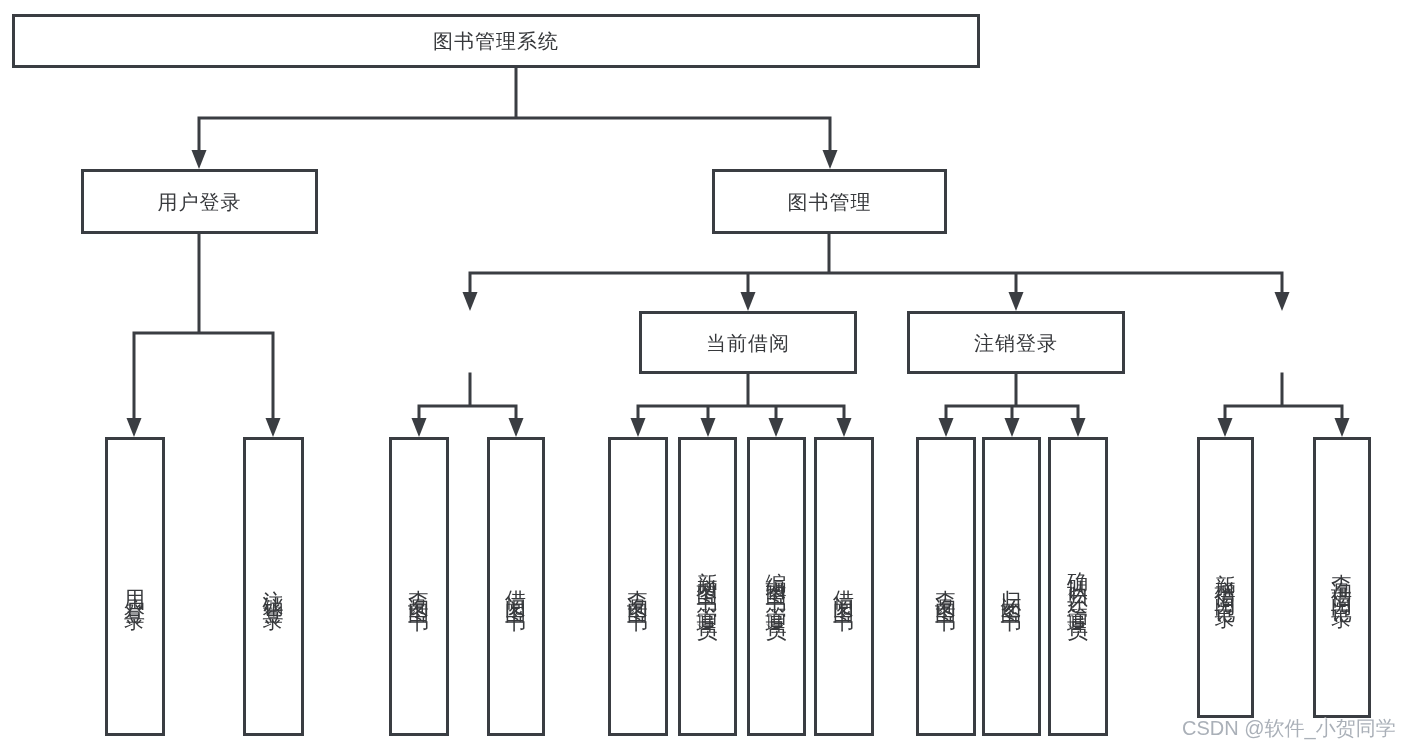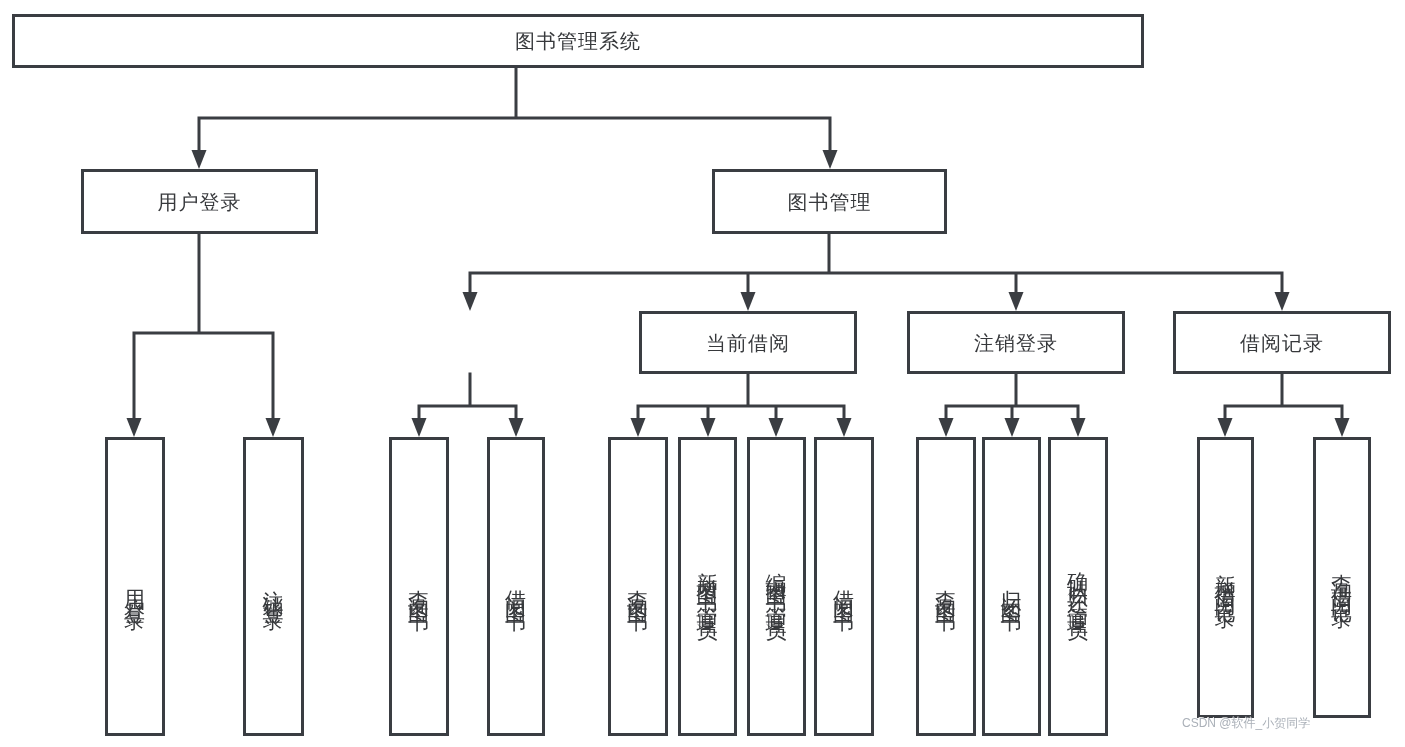--- a/index.html
+++ b/index.html
@@ -24,21 +24,21 @@
   }
   .node .hlabel{
     color:var(--text);font-size:20px;letter-spacing:1px;white-space:nowrap;line-height:1;
   }
   .leaf .vlabel{
     writing-mode:vertical-rl;text-orientation:mixed;
     color:var(--text);font-size:21px;letter-spacing:7px;line-height:1;
   }
   .watermark{
     position:absolute;left:1182px;top:715px;z-index:5;
-    color:var(--watermark-text);font-size:12px;white-space:nowrap;
+    color:var(--watermark-text);font-size:20px;white-space:nowrap;
     text-shadow:1px 1px 0 rgba(255,255,255,0.85),-1px -1px 0 rgba(255,255,255,0.85);
   }
 </style>
 </head>
 <body>
 
 <div class="canvas">
 
   <svg class="connectors" viewBox="0 0 1405 747" xmlns="http://www.w3.org/2000/svg">
 
@@ -69,39 +69,36 @@
     <path d="M1016 374 L1016 406 M946 406 L1078 406 M946 406 L946 420 M1012 406 L1012 420 M1078 406 L1078 420"></path>
     <polygon points="938.5,418 953.5,418 946,437"></polygon>
     <polygon points="1004.5,418 1019.5,418 1012,437"></polygon>
     <polygon points="1070.5,418 1085.5,418 1078,437"></polygon>
 
     <path d="M1282 374 L1282 406 M1225 406 L1342 406 M1225 406 L1225 420 M1342 406 L1342 420"></path>
     <polygon points="1217.5,418 1232.5,418 1225,437"></polygon>
     <polygon points="1334.5,418 1349.5,418 1342,437"></polygon>
   </svg>
 
-  <div class="node" style="left:12px;top:14px;width:1132px;height:54px">
+  <div class="node" style="left:12px;top:14px;width:968px;height:54px">
     <span class="hlabel">图书管理系统</span>
   </div>
 
   <div class="node" style="left:81px;top:169px;width:237px;height:65px">
     <span class="hlabel">用户登录</span>
   </div>
   <div class="node" style="left:712px;top:169px;width:235px;height:65px">
     <span class="hlabel">图书管理</span>
   </div>
 
   <div class="node" style="left:639px;top:311px;width:218px;height:63px">
     <span class="hlabel">当前借阅</span>
   </div>
   <div class="node" style="left:907px;top:311px;width:218px;height:63px">
     <span class="hlabel">注销登录</span>
-  </div>
-  <div class="node" style="left:1173px;top:311px;width:218px;height:63px">
-    <span class="hlabel">借阅记录</span>
   </div>
 
   <div class="node leaf" style="left:105px;top:437px;width:60px;height:299px">
     <span class="vlabel">用户登录</span>
   </div>
   <div class="node leaf" style="left:243px;top:437px;width:61px;height:299px">
     <span class="vlabel">注销登录</span>
   </div>
 
   <div class="node leaf" style="left:389px;top:437px;width:60px;height:299px">

